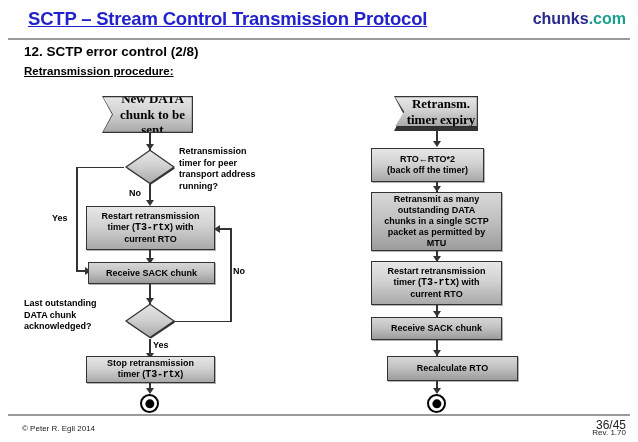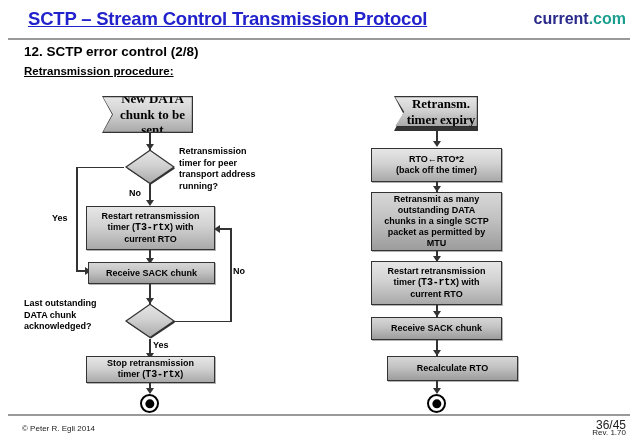--- a/index.html
+++ b/index.html
@@ -100,21 +100,21 @@
   .ann{position:absolute;font-size:9px;font-weight:bold;color:#000;line-height:1.3;white-space:pre-line;}
   .lbl{position:absolute;font-size:9px;font-weight:bold;color:#000;white-space:nowrap;}
 </style>
 </head>
 <body>
 
 <div class="slide">
 
   <div class="hdr">
     <div class="hdr-title">SCTP – Stream Control Transmission Protocol</div>
-    <div class="hdr-brand"><span class="brand-a">current</span><span class="brand-b">.com</span></div>
+    <div class="hdr-brand"><span class="brand-a">chunks</span><span class="brand-b">.com</span></div>
   </div>
   <div class="hdr-rule"></div>
 
   <div class="h2">12. SCTP error control (2/8)</div>
   <div class="h3">Retransmission procedure:</div>
 
   <div class="pennant-brd" style="left:102px;top:96px;width:91px;height:37px;"></div>
   <div class="pennant" style="left:103.2px;top:97.2px;width:88.6px;height:34.6px;">
     <span class="pennant-txt" style="white-space:pre-line;">New DATA
 chunk to be
@@ -209,21 +209,21 @@
   <div class="endnode" style="left:140px;top:394px;width:19px;height:19px;"></div>
 
   <div class="pennant-brd" style="left:394px;top:96px;width:84px;height:35px;"></div>
   <div class="pennant" style="left:395.2px;top:97.2px;width:81.6px;height:29px;">
     <span class="pennant-txt" style="white-space:pre-line;">Retransm.
 timer expiry</span>
   </div>
   <div class="ln vl" style="left:436px;top:131px;height:14px;"></div>
   <div class="arrow-d" style="left:432.8px;top:141px;"></div>
 
-  <div class="node" style="left:371px;top:148px;width:131px;height:34px;">
+  <div class="node" style="left:371px;top:148px;width:113px;height:34px;">
     <span>
       <span>RTO←RTO*2</span><br>
       <span>(back off the timer)</span>
     </span>
   </div>
   <div class="ln vl" style="left:436px;top:182px;height:10px;"></div>
   <div class="arrow-d" style="left:432.8px;top:186px;"></div>
 
   <div class="node dark" style="left:371px;top:192px;width:131px;height:59px;">
     <span style="white-space:pre-line;">Retransmit as many

